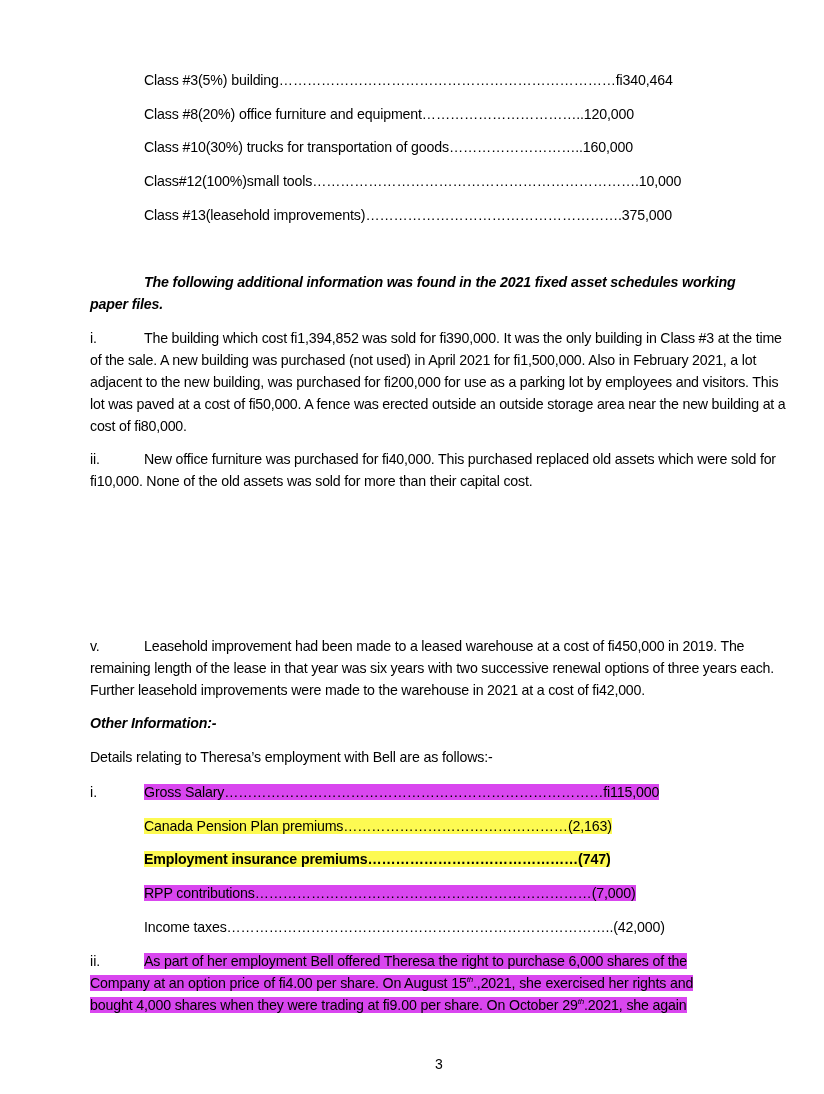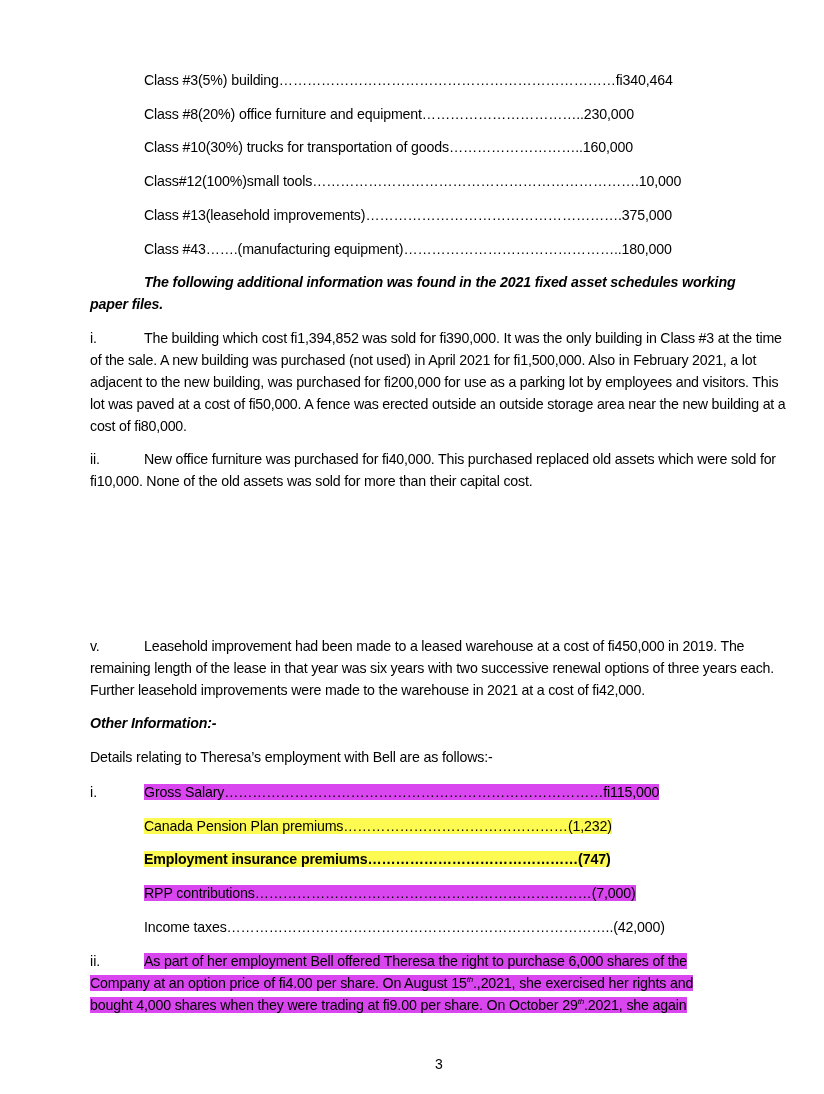--- a/index.html
+++ b/index.html
@@ -20,33 +20,30 @@
   </style>
 </head>
 <body>
 
 <div class="page">
 
   <div class="line" style="left:126px; top:70px;">
     <span>Class #3(5%) building</span><span>………………………………………………………………</span><span>fi340,464</span>
   </div>
   <div class="line" style="left:126px; top:104px;">
-    <span>Class #8(20%) office furniture and equipment</span><span>……………………………..</span><span>230,000</span>
+    <span>Class #8(20%) office furniture and equipment</span><span>……………………………..</span><span>120,000</span>
   </div>
   <div class="line" style="left:126px; top:137px;">
     <span>Class #10(30%) trucks for transportation of goods</span><span>………………………..</span><span>160,000</span>
   </div>
   <div class="line" style="left:126px; top:171px;">
     <span>Class#12(100%)small tools</span><span>…………………………………………………………….</span><span>10,000</span>
   </div>
   <div class="line" style="left:126px; top:205px;">
     <span>Class #13(leasehold improvements)</span><span>……………………………………………….</span><span>375,000</span>
-  </div>
-  <div class="line" style="left:126px; top:239px;">
-    <span>Class #43…….(manufacturing equipment)</span><span>………………………………………..</span><span>180,000</span>
   </div>
 
   <div class="line bi" style="left:126px; top:272px;">The following additional information was found in the 2021 fixed asset schedules working</div>
   <div class="line bi" style="left:72px; top:294px;">paper files.</div>
 
   <div class="para" style="top:327px;">
     <span class="indent">i.</span><span>The building which cost fi1,394,852 was sold for fi390,000.  It was the only building in Class #3 at the time of the sale.  A new building was purchased (not used) in April 2021 for fi1,500,000.  Also in February 2021, a lot adjacent to the new building, was purchased for fi200,000 for use as a parking lot by employees and visitors.  This lot was paved at a cost of fi50,000.  A fence was erected outside an outside storage area near the new building at a cost of fi80,000.</span>
   </div>
 
   <div class="para" style="top:448px;">
@@ -60,21 +57,21 @@
   </div>
 
   <div class="line bi" style="left:72px; top:713px;">Other Information:-</div>
   <div class="line" style="left:72px; top:747px;">Details relating to Theresa’s employment with Bell are as follows:-</div>
 
   <div class="num" style="left:72px; top:782px;">i.</div>
   <div class="line" style="left:126px; top:782px;">
     <span class="hl-green"><span>Gross Salary</span><span>………………………………………………………………………</span><span>fi115,000</span></span>
   </div>
   <div class="line" style="left:126px; top:816px;">
-    <span class="hl-yellow"><span>Canada Pension Plan premiums</span><span>…………………………………………</span><span>(1,232)</span></span>
+    <span class="hl-yellow"><span>Canada Pension Plan premiums</span><span>…………………………………………</span><span>(2,163)</span></span>
   </div>
   <div class="line" style="left:126px; top:849px;font-weight:bold;">
     <span class="hl-yellow"><span>Employment insurance premiums</span><span>………………………………………</span><span>(747)</span></span>
   </div>
   <div class="line" style="left:126px; top:883px;">
     <span class="hl-green"><span>RPP contributions</span><span>………………………………………………………………</span><span>(7,000)</span></span>
   </div>
   <div class="line" style="left:126px; top:917px;">
     <span>Income taxes</span><span>………………………………………………………………………..</span><span>(42,000)</span>
   </div>

